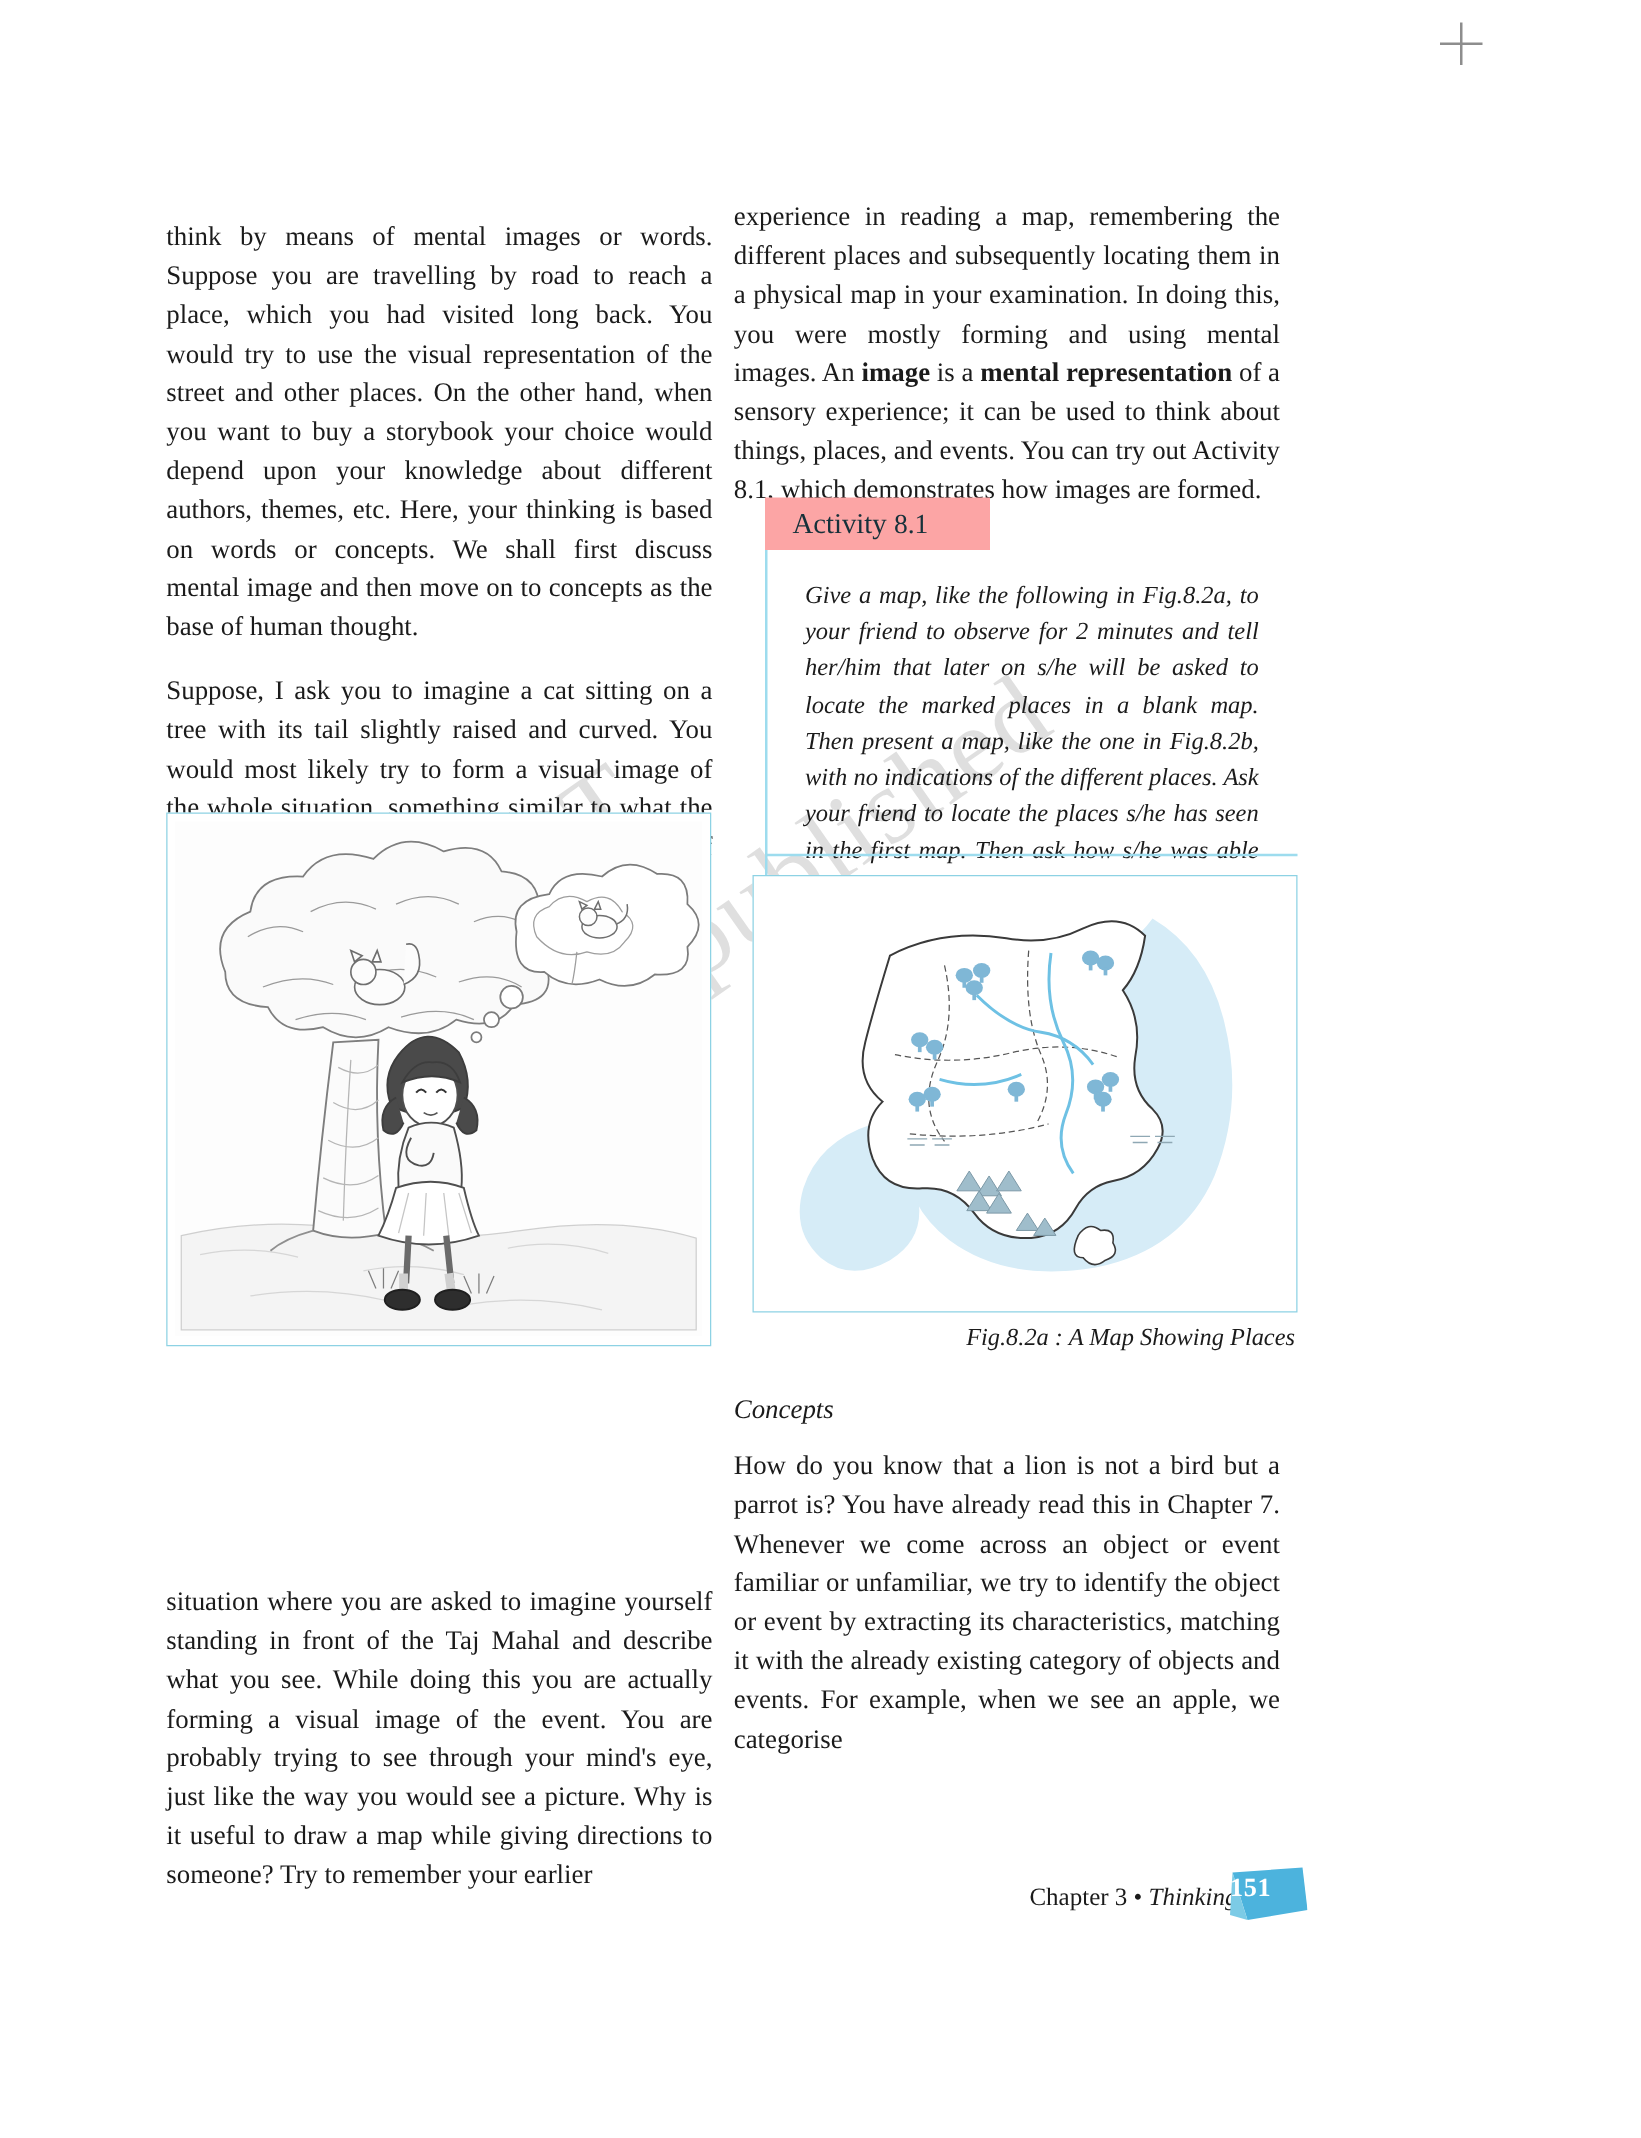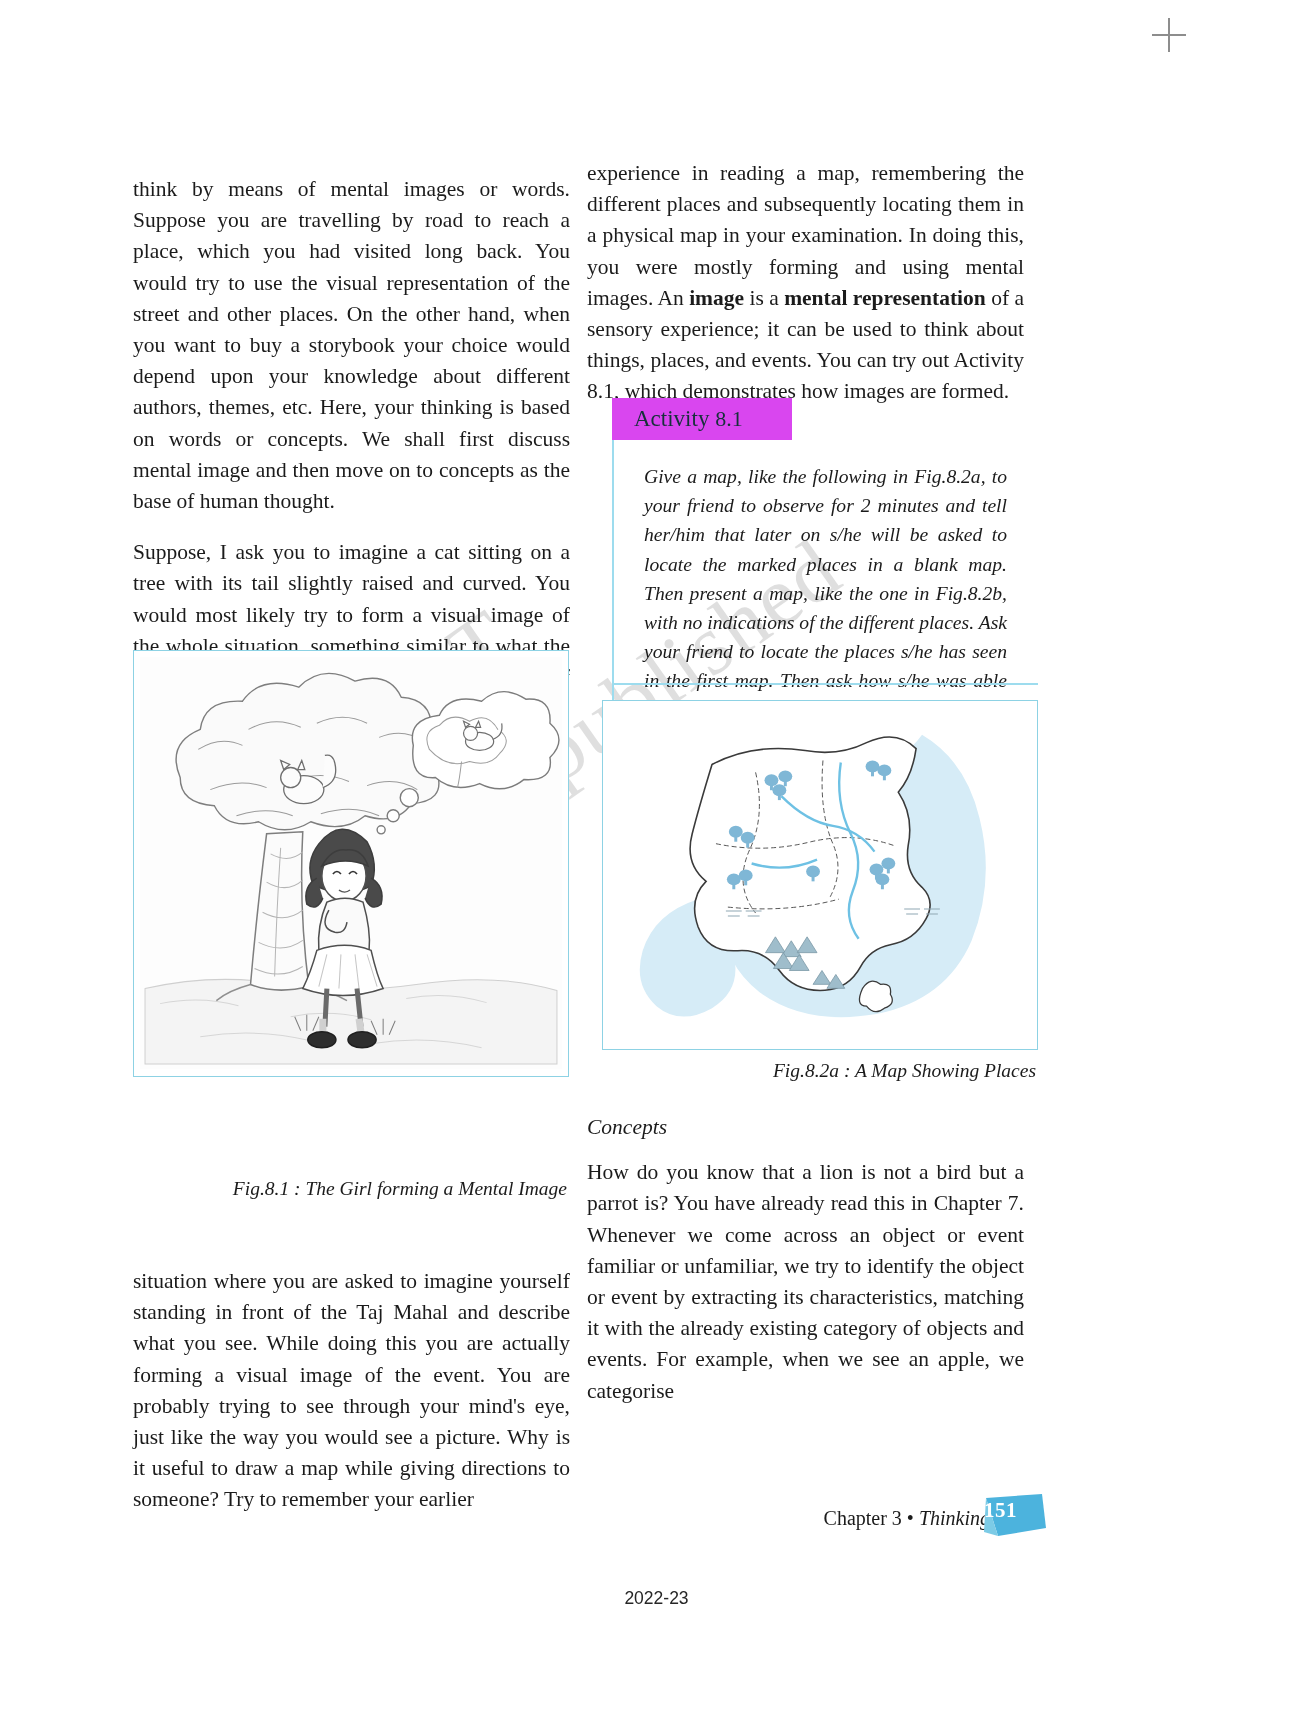--- a/index.html
+++ b/index.html
@@ -28,21 +28,21 @@
   .col-left{left:133px;}
   .col-right{left:587px;}
 
   p.body{margin:0 0 20px 0;text-align:justify;}
   p.body.tight{margin-bottom:0;}
   .ital-head{font-style:italic;font-size:21.5px;margin:0 0 14px 0;}
   b{font-weight:bold;}
 
   
   .activity{position:absolute;left:612px;top:398px;width:425px;}
-  .activity-title-bar{width:180px;height:42px;background:#d946ef;
+  .activity-title-bar{width:180px;height:42px;background:#fca5a5;
       display:flex;align-items:center;padding-left:22px;box-sizing:border-box;}
   .activity-title{font-size:23px;color:#16313a;font-family:"Liberation Serif",serif;}
   .activity-title .num{font-size:22px;}
   .activity-body{border-left:2.5px solid #9ddcee;padding:22px 0 10px 30px;
       font-style:italic;font-size:19.6px;line-height:1.49;text-align:justify;
       width:395px;box-sizing:border-box;}
   .activity-rule{position:absolute;left:612px;top:683px;width:426px;
       border-top:2.5px solid #9ddcee;}
 
   
@@ -210,21 +210,20 @@
         <ellipse cx="181" cy="381" rx="14" ry="8" fill="#2e2e2e" stroke="#1f1f1f"></ellipse>
         <ellipse cx="221" cy="381" rx="14" ry="8" fill="#2e2e2e" stroke="#1f1f1f"></ellipse>
       </g>
 
       <g stroke="#7d7d7d" stroke-width="1" fill="none">
         <path d="M160 372 l-6 -14 M166 372 l0 -16 M172 372 l6 -14"></path>
         <path d="M236 376 l-6 -14 M242 376 l0 -16 M248 376 l6 -14"></path>
       </g>
     </svg>
   </div>
-  <div class="figcap cap1">Fig.8.1 : The Girl forming a Mental Image</div>
 
   <div class="figbox fig2">
     <svg class="mapart" viewBox="0 0 430 340" preserveAspectRatio="xMidYMid meet">
       <rect x="0" y="0" width="430" height="340" fill="#ffffff"></rect>
 
       <path d="M318 30 q44 26 58 84 q16 64 -8 124 q-26 60 -96 74 q-72 12 -118 -22 q-38 -30 -36 -74 q2 -44 36 -58 q-6 -40 30 -72 q40 -36 86 -30 q26 4 48 -26 Z" fill="#d6ecf7" stroke="none"></path>
       <path d="M92 196 q-44 14 -56 52 q-10 34 14 56 q24 20 56 2 q30 -18 22 -54 q-8 -38 -36 -56 Z" fill="#d6ecf7" stroke="none"></path>
 
       <path d="M106 60 q42 -22 94 -14 q34 6 62 -8 q30 -14 50 6 q-4 28 -18 44 q16 24 10 54 q-4 26 14 42 q14 14 4 32 q-12 22 -36 26 q-20 4 -30 22 q-12 22 -36 24 q-30 2 -46 -20 q-16 -22 -42 -20 q-30 2 -40 -24 q-10 -28 8 -46 q-22 -18 -14 -48 q6 -24 20 -70 Z" fill="#ffffff" stroke="#3a3a3a" stroke-width="1.6"></path>
 
@@ -305,15 +304,14 @@
   <div class="footer-chapter"><span>Chapter 3</span>&nbsp;<span>•</span>&nbsp;<span class="ital">Thinking</span></div>
 
   <div class="page-badge">
     <svg viewBox="0 0 62 44" width="62" height="44">
       <path d="M2 6 L58 2 L62 36 L14 44 Z" fill="#4cb3dd"></path>
       <path d="M2 6 L14 44 L0 40 Z" fill="#7ccbe6"></path>
     </svg>
   </div>
   <div class="page-num">151</div>
 
-  <div class="year">2022-23</div>
 
 </div>
 
 </body></html>

